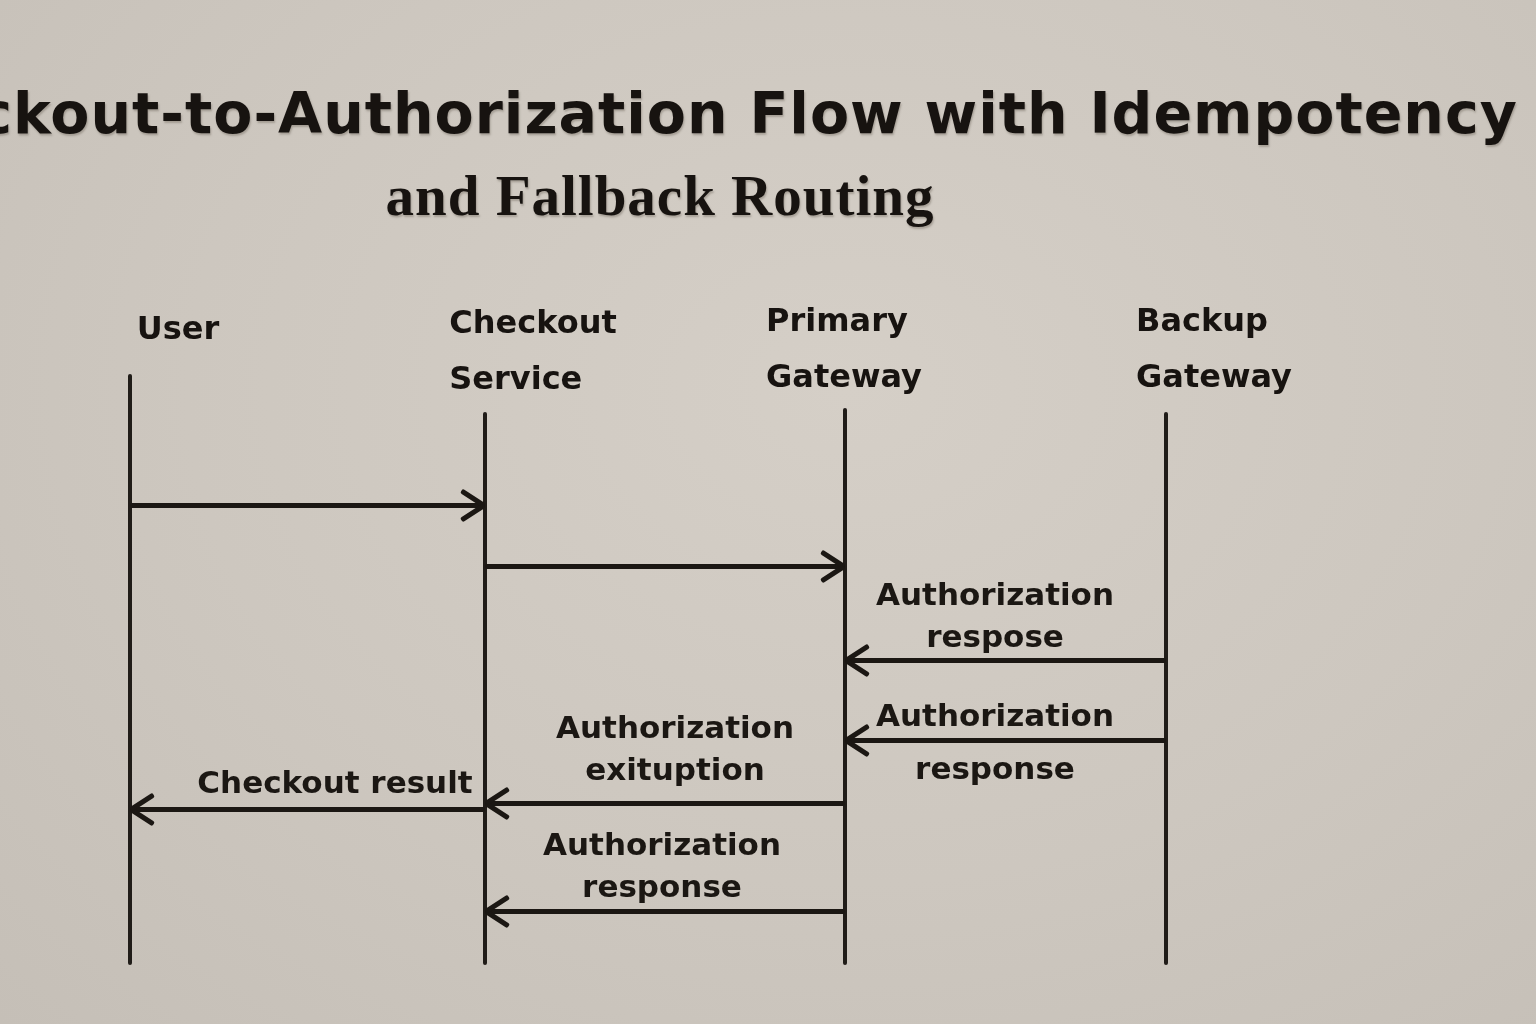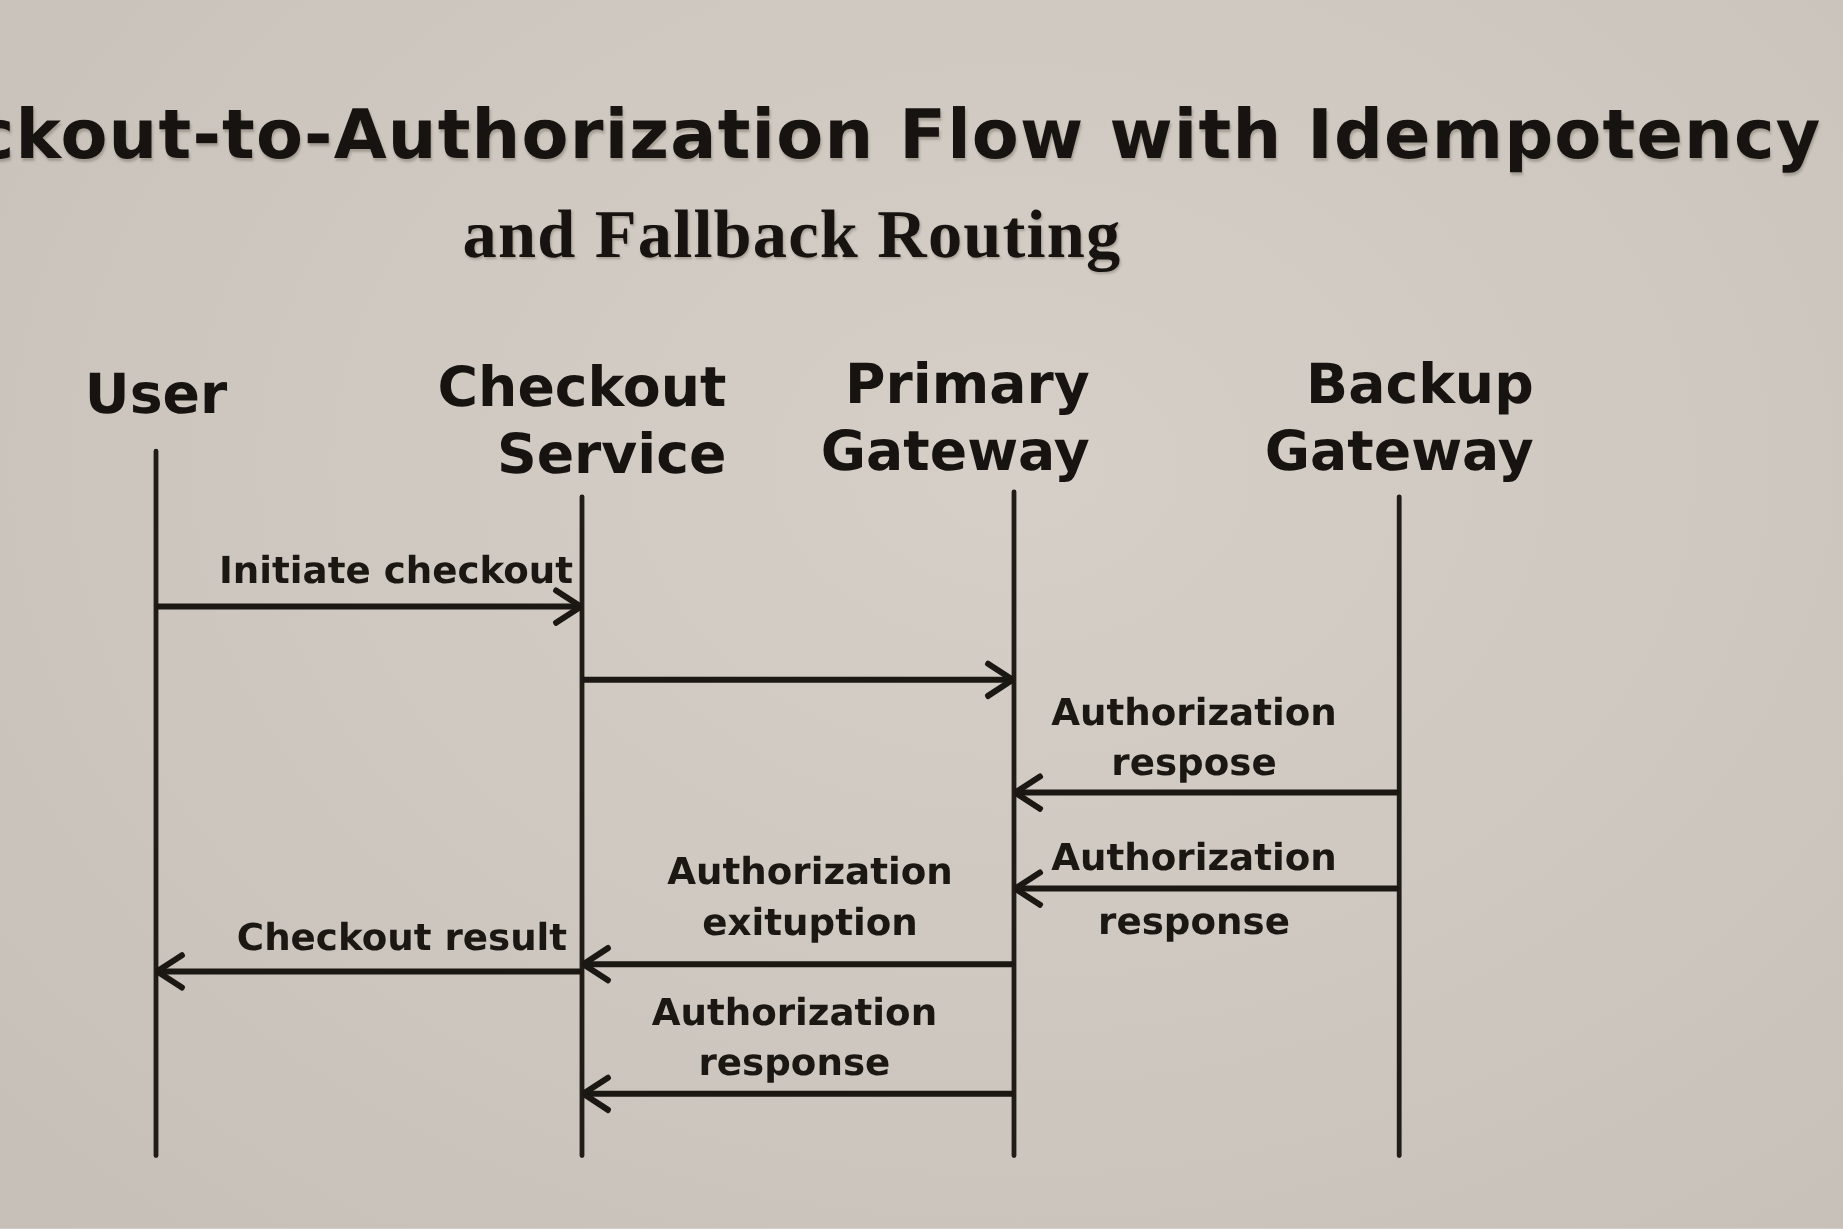--- a/index.html
+++ b/index.html
@@ -18,26 +18,27 @@
     font-size: 57px;
     font-weight: bold;
     letter-spacing: 1px;
     white-space: nowrap;
     color: #171310;
     text-shadow: 1px 2px 2px rgba(90,80,70,0.35);
   }
   .actor-label {
     position: absolute;
     transform: translateX(-50%);
-    font-size: 46px;
+    font-size: 32px;
     font-weight: bold;
     line-height: 56px;
-    text-align: right;
+    text-align: left;
     white-space: pre-line;
     color: #171310;
+    margin-left: 48px;
   }
   .lifeline {
     position: absolute;
     width: 4px;
     background: #201c18;
     border-radius: 2px;
   }
   .msg-line {
     position: absolute;
     height: 5px;
@@ -76,21 +77,20 @@
     <div class="lifeline" style="left: 483px; top: 412px; height: 553px;"></div>
     <div class="actor-label" style="left: 796px; top: 292px;">Primary
 Gateway</div>
     <div class="lifeline" style="left: 843px; top: 408px; height: 557px;"></div>
     <div class="actor-label" style="left: 1166px; top: 292px;">Backup
 Gateway</div>
     <div class="lifeline" style="left: 1164px; top: 412px; height: 553px;"></div>
     <div class="msg-line" style="left: 130px; top: 503px; width: 355px;"></div>
     <div class="chev" style="left: 457px; top: 502.5px; transform-origin: right center; transform: rotate(33deg);"></div>
     <div class="chev" style="left: 457px; top: 502.5px; transform-origin: right center; transform: rotate(-33deg);"></div>
-    <div class="msg-label" style="left: 330px; top: 455px;">Initiate checkout</div>
     <div class="msg-line" style="left: 485px; top: 564px; width: 360px;"></div>
     <div class="chev" style="left: 817px; top: 563.5px; transform-origin: right center; transform: rotate(33deg);"></div>
     <div class="chev" style="left: 817px; top: 563.5px; transform-origin: right center; transform: rotate(-33deg);"></div>
     <div class="msg-line" style="left: 845px; top: 658px; width: 321px;"></div>
     <div class="chev" style="left: 846px; top: 657.5px; transform-origin: left center; transform: rotate(33deg);"></div>
     <div class="chev" style="left: 846px; top: 657.5px; transform-origin: left center; transform: rotate(-33deg);"></div>
     <div class="msg-label" style="left: 995px; top: 573px;">Authorization
 respose</div>
     <div class="msg-line" style="left: 845px; top: 738px; width: 321px;"></div>
     <div class="chev" style="left: 846px; top: 737.5px; transform-origin: left center; transform: rotate(33deg);"></div>

